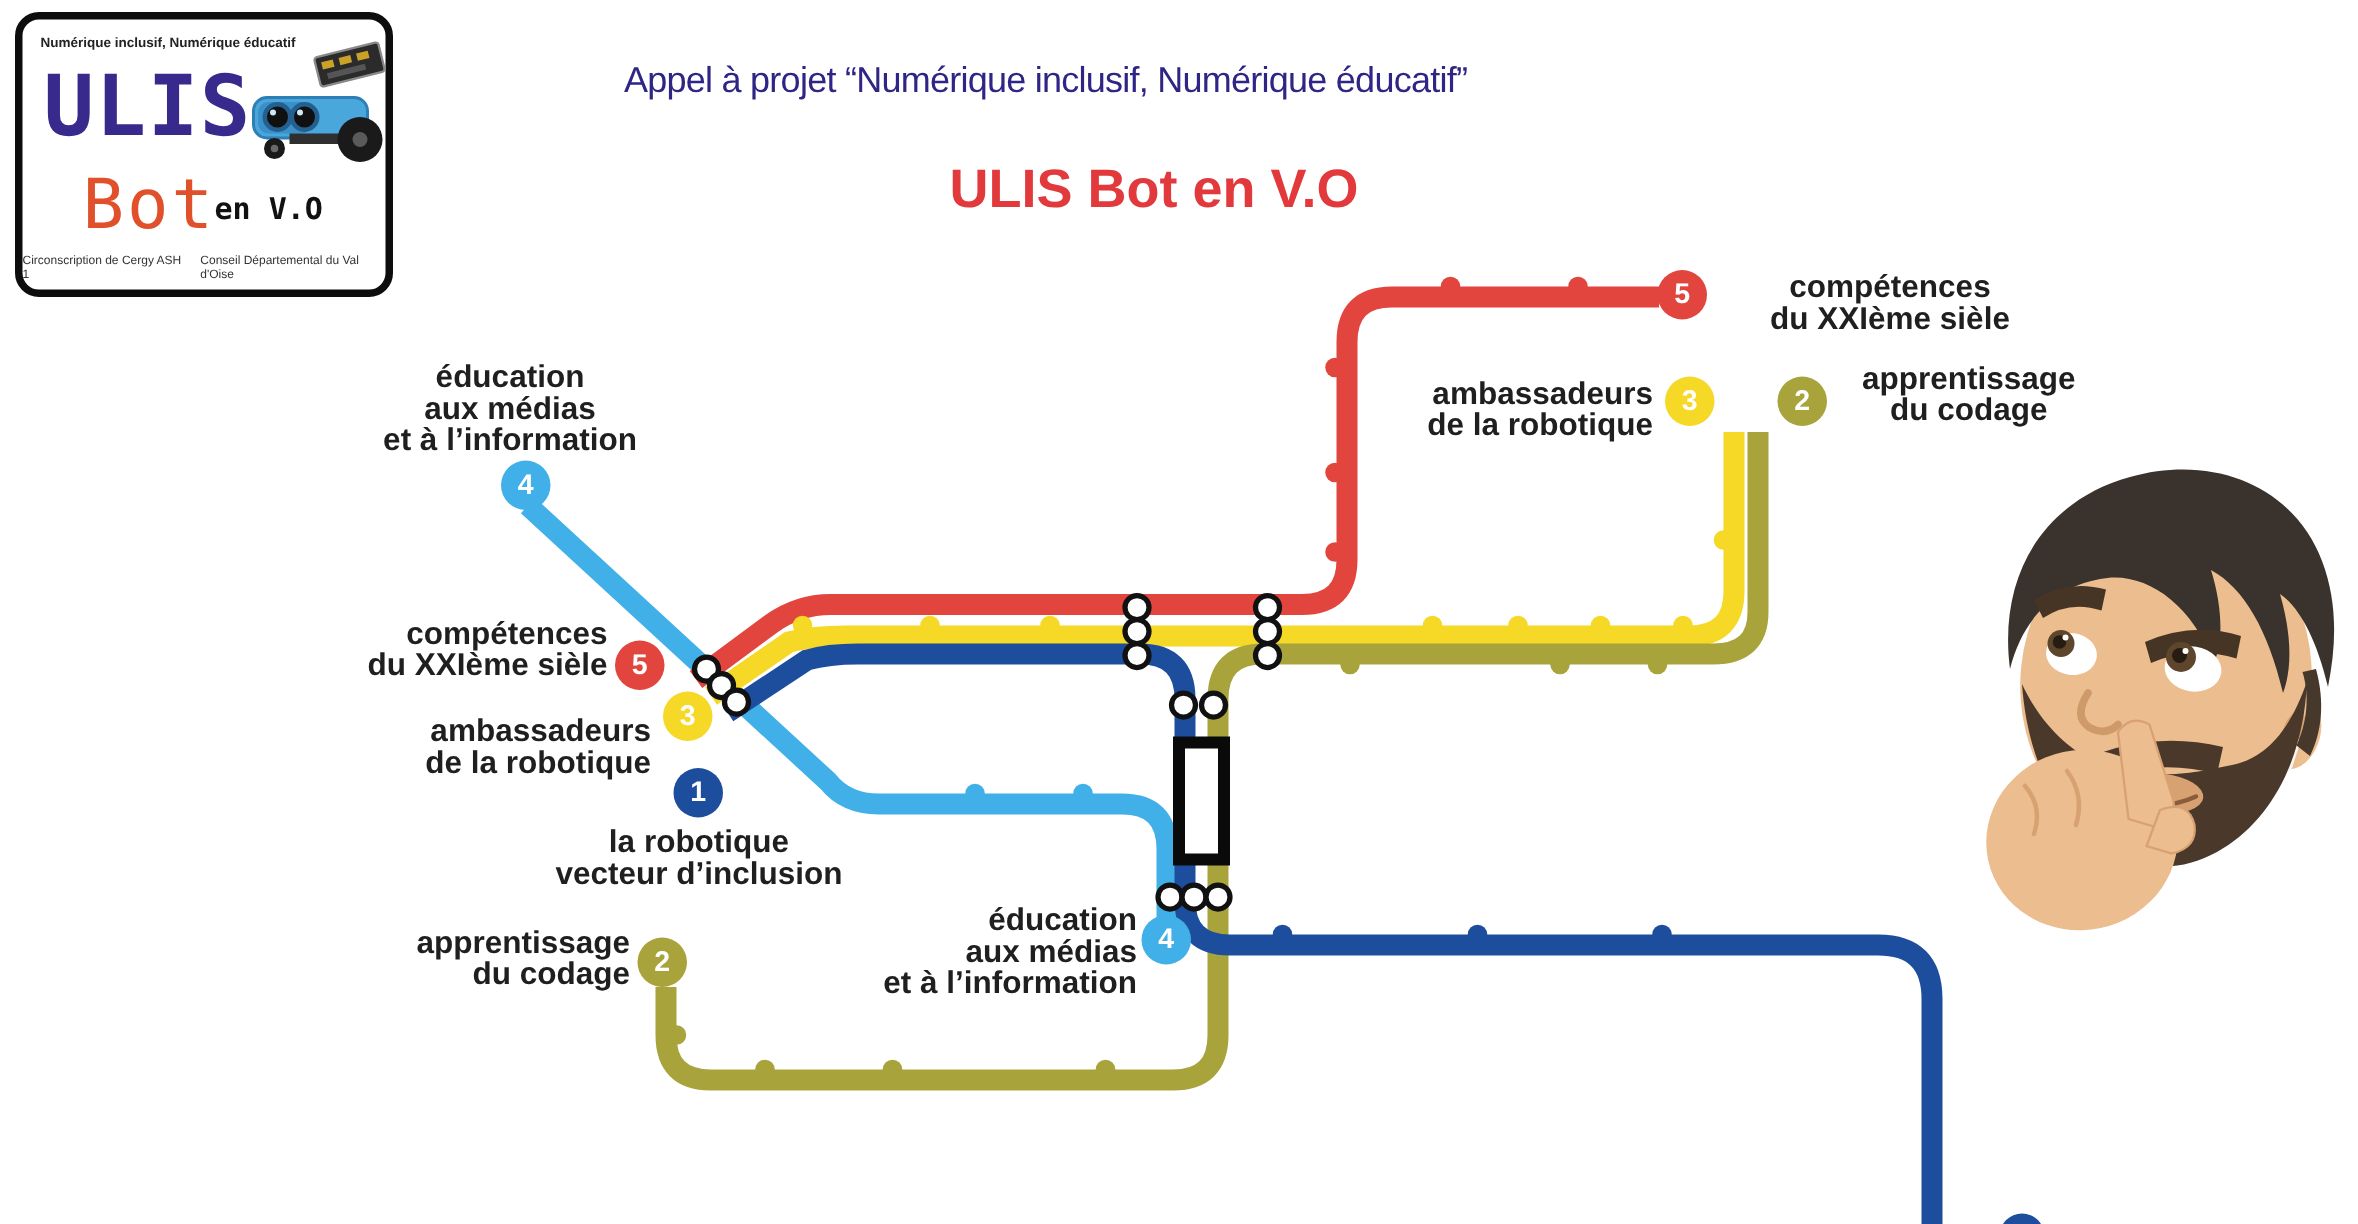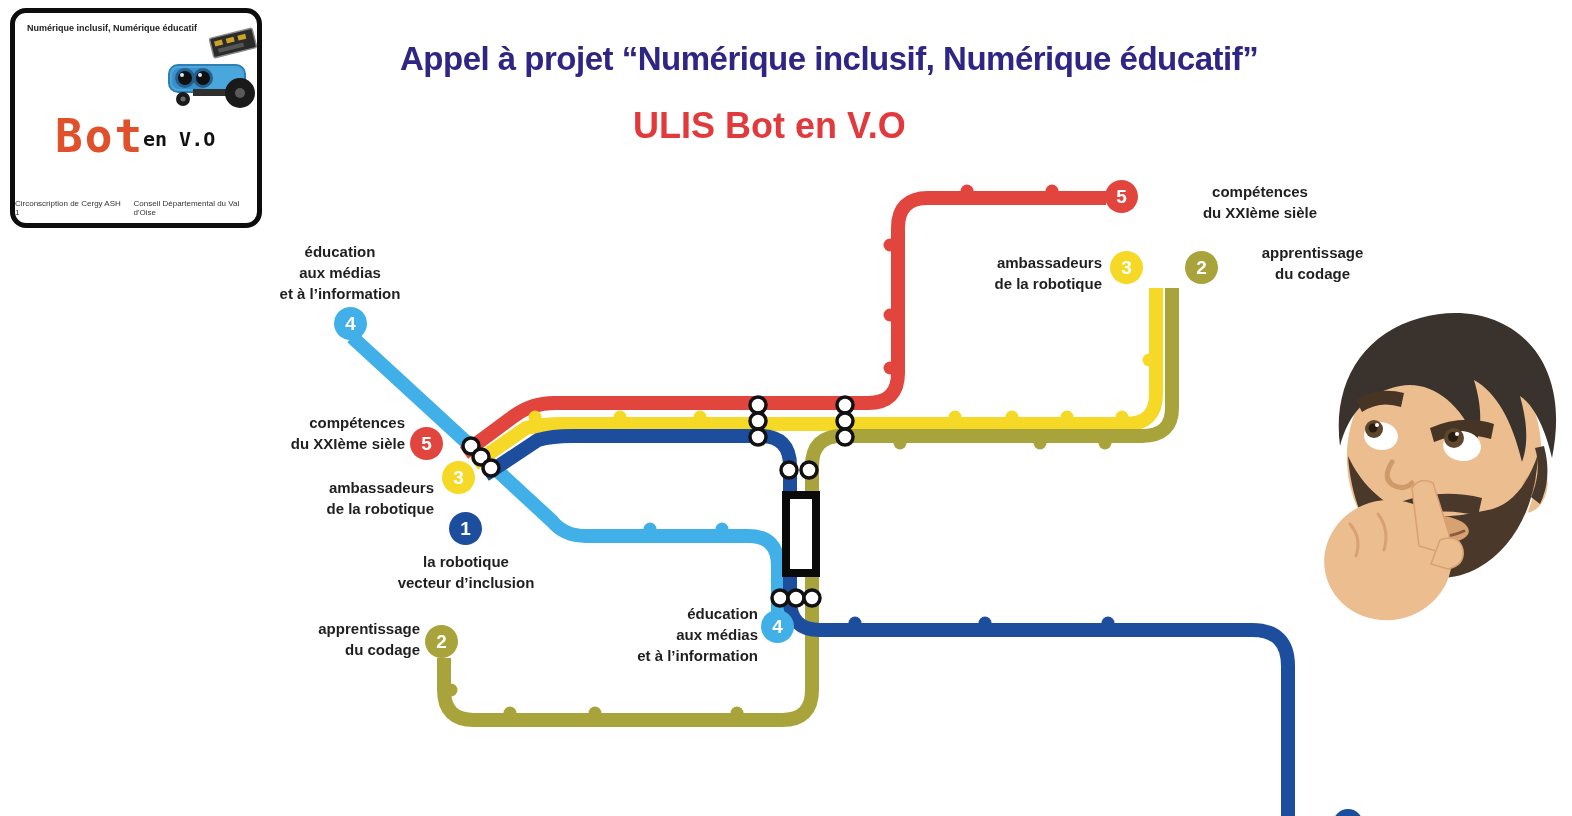--- a/index.html
+++ b/index.html
@@ -1,55 +1,56 @@
 <!DOCTYPE html>
 <html><head>
 <meta charset="utf-8">
 <style>
   html,body{margin:0;padding:0;background:#888;}
   .slide{position:relative;width:1572px;height:816px;background:#ffffff;overflow:hidden;
          font-family:"Liberation Sans",sans-serif;}
   
-  .title{position:absolute;left:400px;top:40px;font-size:33px;font-weight:bold;
+  .title{position:absolute;left:416px;top:40px;font-size:24px;font-weight:normal;
          color:#2e2585;white-space:nowrap;letter-spacing:-0.5px;}
   .subtitle{position:absolute;left:633px;top:105px;font-size:36px;font-weight:bold;
          color:#e23a3c;white-space:nowrap;}
   
-  .logo{position:absolute;left:10px;top:8px;width:252px;height:220px;background:#fff;
+  .logo{position:absolute;left:10px;top:8px;width:252px;height:190px;background:#fff;
         border:5px solid #0d0d0d;border-radius:16px;box-sizing:border-box;}
   .logo-tagline{position:absolute;left:12px;top:10px;font-size:9px;font-weight:bold;color:#222;}
   .logo-ulis{position:absolute;left:14px;top:26px;font-size:56px;font-weight:bold;
         font-family:"DejaVu Sans Mono",monospace;color:#372a8c;letter-spacing:1px;}
-  .logo-bot{position:absolute;left:40px;top:96px;font-size:46px;font-weight:bold;
+  .logo-bot{position:absolute;left:40px;top:96px;font-size:46px;font-weight:normal;
         font-family:"DejaVu Sans Mono",monospace;color:#e0502a;letter-spacing:2px;}
   .logo-envo{position:absolute;left:128px;top:114px;font-size:20px;font-weight:bold;
         font-family:"DejaVu Sans Mono",monospace;color:#111;}
   .logo-foot{position:absolute;left:0;right:0;bottom:6px;display:flex;justify-content:flex-end;
         gap:12px;font-size:8px;color:#333;}
   .logo-robot{position:absolute;left:148px;top:14px;}
   
   svg.map{position:absolute;left:0;top:0;}
-  .map-label{position:absolute;font-size:15px;font-weight:bold;color:#1f1f1f;line-height:21px;}
+  .map-label{position:absolute;font-size:21px;font-weight:bold;color:#1f1f1f;line-height:21px;}
   .label-text{white-space:pre-line;}
   .badge{position:absolute;width:33px;height:33px;border-radius:50%;color:#fff;
          font-size:19px;font-weight:bold;line-height:33px;text-align:center;}
   .c-red{background:#e2453d;} .c-yellow{background:#f6d826;} .c-olive{background:#a8a33b;}
   .c-dblue{background:#1d4e9e;} .c-lblue{background:#41b0e8;}
   .memoji{position:absolute;left:1292px;top:296px;}
 </style>
 </head>
 <body>
 
 <div class="slide">
 
   <div class="title">Appel à projet “Numérique inclusif, Numérique éducatif”</div>
   <div class="subtitle">ULIS Bot en V.O</div>
 
   <div class="logo">
     <div class="logo-tagline">Numérique inclusif, Numérique éducatif</div>
+    <div class="logo-ulis">ULIS</div>
     <svg class="logo-robot" width="100" height="92" viewBox="0 0 100 92">
       <g transform="rotate(-14 70 16)">
         <rect x="48" y="6" width="44" height="20" rx="2" fill="#2b2b2b" stroke="#8a8a8a" stroke-width="1.5"></rect>
         <rect x="52" y="10" width="8" height="5" fill="#c9a227"></rect>
         <rect x="64" y="10" width="8" height="5" fill="#c9a227"></rect>
         <rect x="76" y="10" width="8" height="5" fill="#c9a227"></rect>
         <rect x="54" y="18" width="26" height="4" fill="#555"></rect>
       </g>
       <rect x="6" y="38" width="76" height="27" rx="9" fill="#4aa7dc" stroke="#2d7fb5" stroke-width="2"></rect>
       <rect x="9" y="41" width="36" height="21" rx="7" fill="#3a90c8"></rect>

